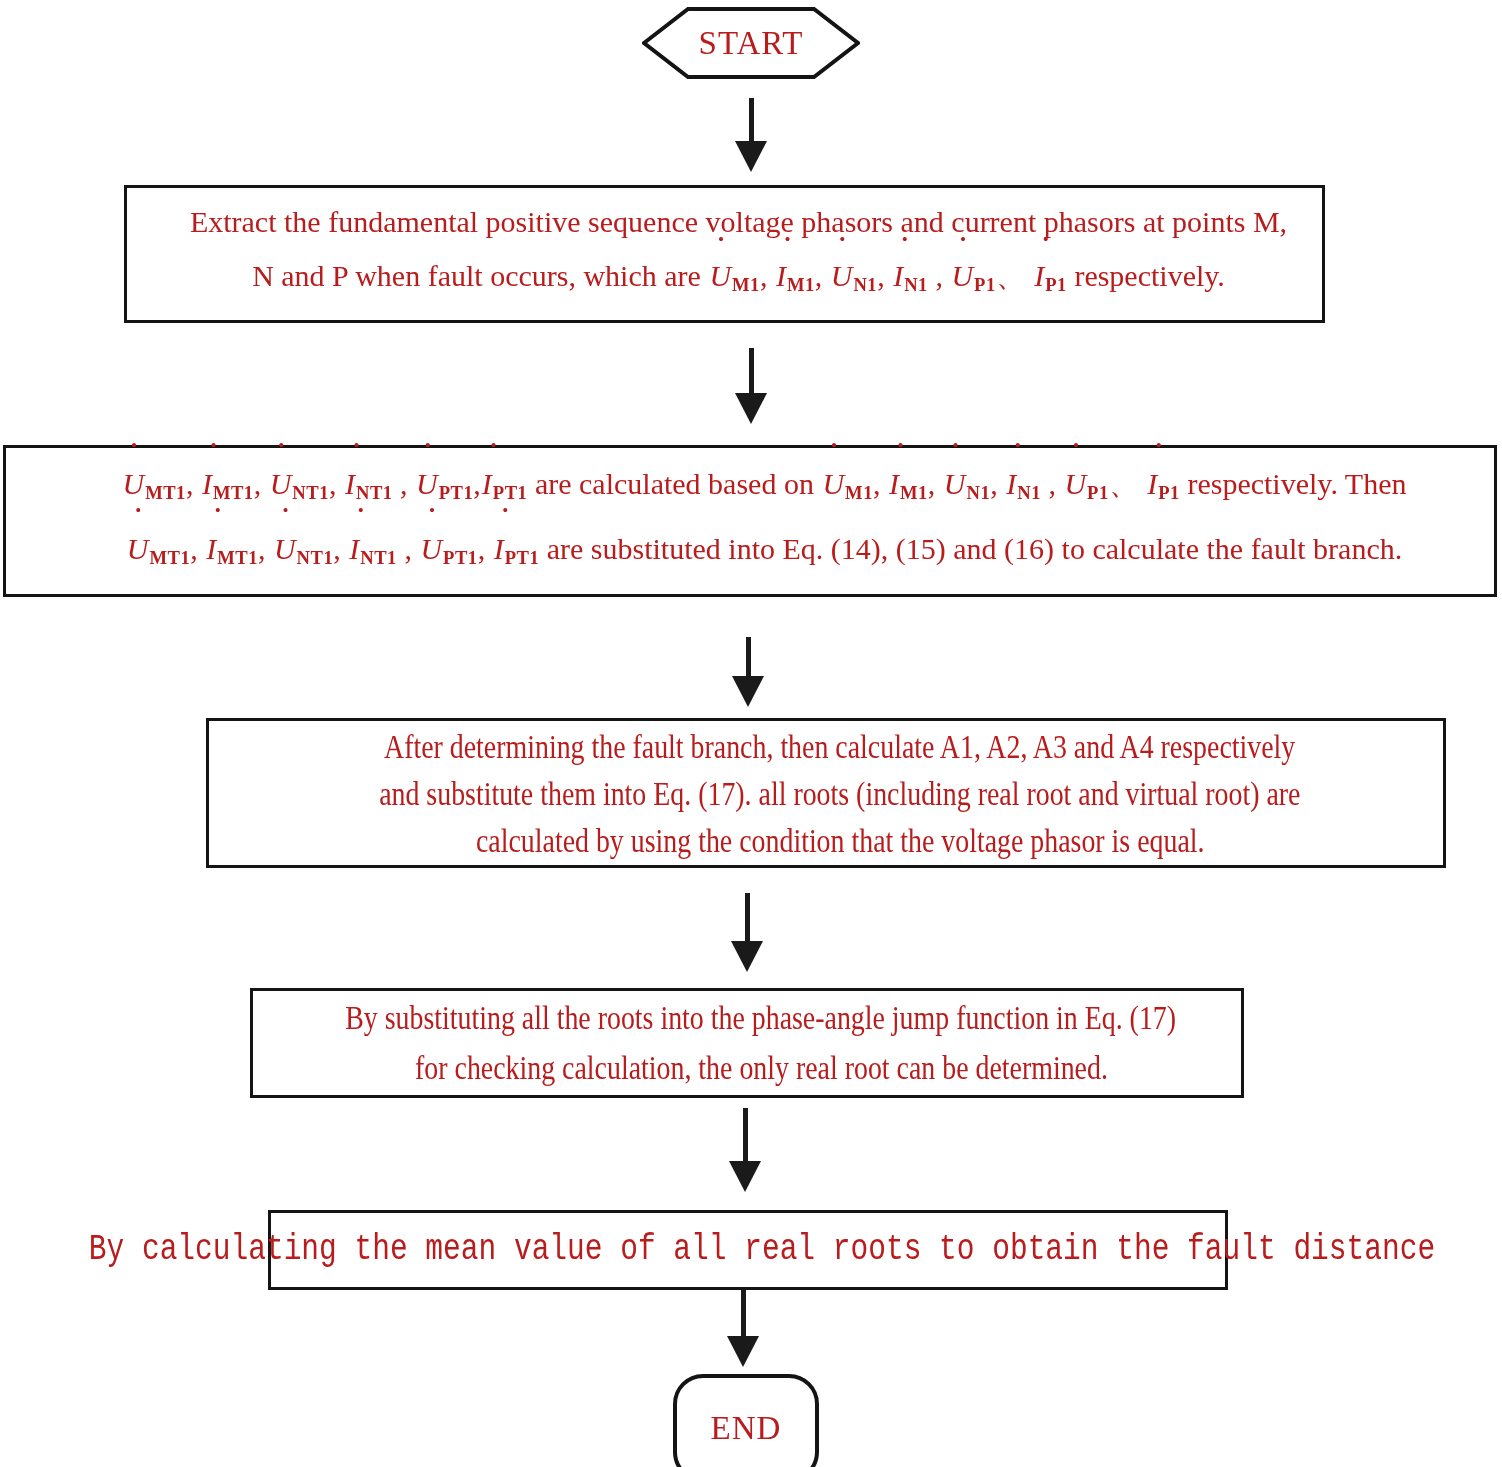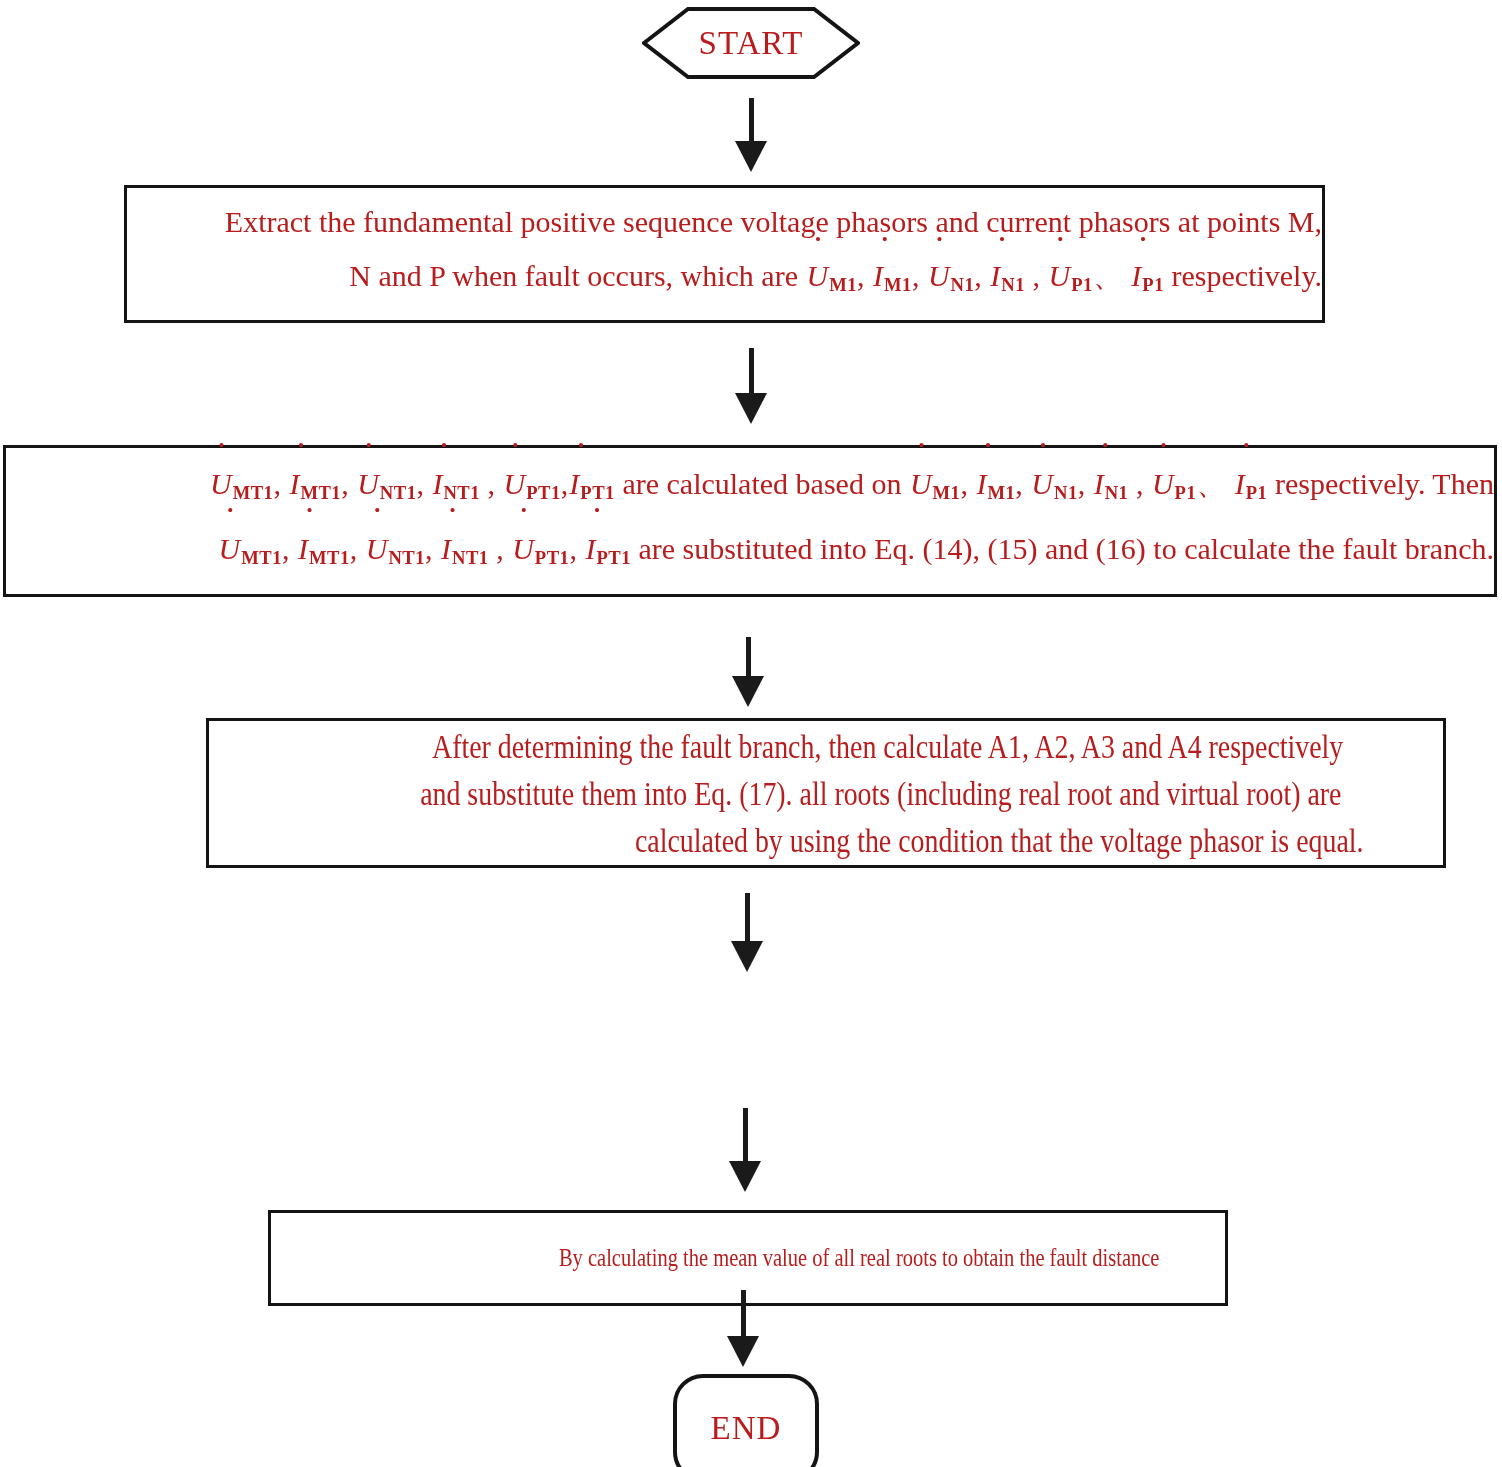--- a/index.html
+++ b/index.html
@@ -38,37 +38,37 @@
     box-sizing: border-box;
     background: #fff;
   }
   .box {
     position: absolute;
     border: 3px solid #141414;
     box-sizing: border-box;
     background: #fff;
     display: flex;
     flex-direction: column;
-    align-items: flex-end;
+    align-items: center;
     justify-content: center;
     padding-left: 28px;
   }
   .box .line {
     white-space: nowrap;
     text-align: center;
   }
   #box1 { left: 124px; top: 185px; width: 1201px; height: 138px; font-size: 30px; }
   #box1 .line { line-height: 54px; }
   #box2 { left: 3px; top: 445px; width: 1494px; height: 152px; font-size: 30px; }
   #box2 .line { line-height: 56px; }
   #box3 { left: 206px; top: 718px; width: 1240px; height: 150px; font-size: 34px; }
   #box3 .line { line-height: 47px; }
   #box4 { left: 250px; top: 988px; width: 994px; height: 110px; font-size: 34px; }
   #box4 .line { line-height: 50px; }
-  #box5 { left: 268px; top: 1210px; width: 960px; height: 96px; font-size: 25px; }
+  #box5 { left: 268px; top: 1210px; width: 960px; height: 80px; font-size: 36px; font-family: Liberation Mono, monospace; }
   #box5 .line { line-height: 44px; }
   .condensed .line {
     transform: scaleX(0.82);
     transform-origin: 50% 50%;
   }
   
   .ph { display: inline-block; white-space: nowrap; }
   .ps {
     position: relative;
     display: inline-block;
@@ -156,20 +156,24 @@
     <div class="line"><span class="tx">After determining the fault branch, then calculate A1, A2, A3 and A4 respectively</span></div>
     <div class="line"><span class="tx">and substitute them into Eq. (17). all roots (including real root and virtual root) are</span></div>
     <div class="line"><span class="tx">calculated by using the condition that the voltage phasor is equal.</span></div>
   </div>
 
   <div class="arrow" id="arrow4">
     <div class="shaft"></div>
     <div class="head"></div>
   </div>
 
+  <div class="box condensed" id="box4">
+    <div class="line"><span class="tx">By substituting all the roots into the phase-angle jump function in Eq. (17)</span></div>
+    <div class="line"><span class="tx">for checking calculation, the only real root can be determined.</span></div>
+  </div>
 
   <div class="arrow" id="arrow5">
     <div class="shaft"></div>
     <div class="head"></div>
   </div>
 
   <div class="box condensed" id="box5">
     <div class="line"><span class="tx">By calculating the mean value of all real roots to obtain the fault distance</span></div>
   </div>
 

